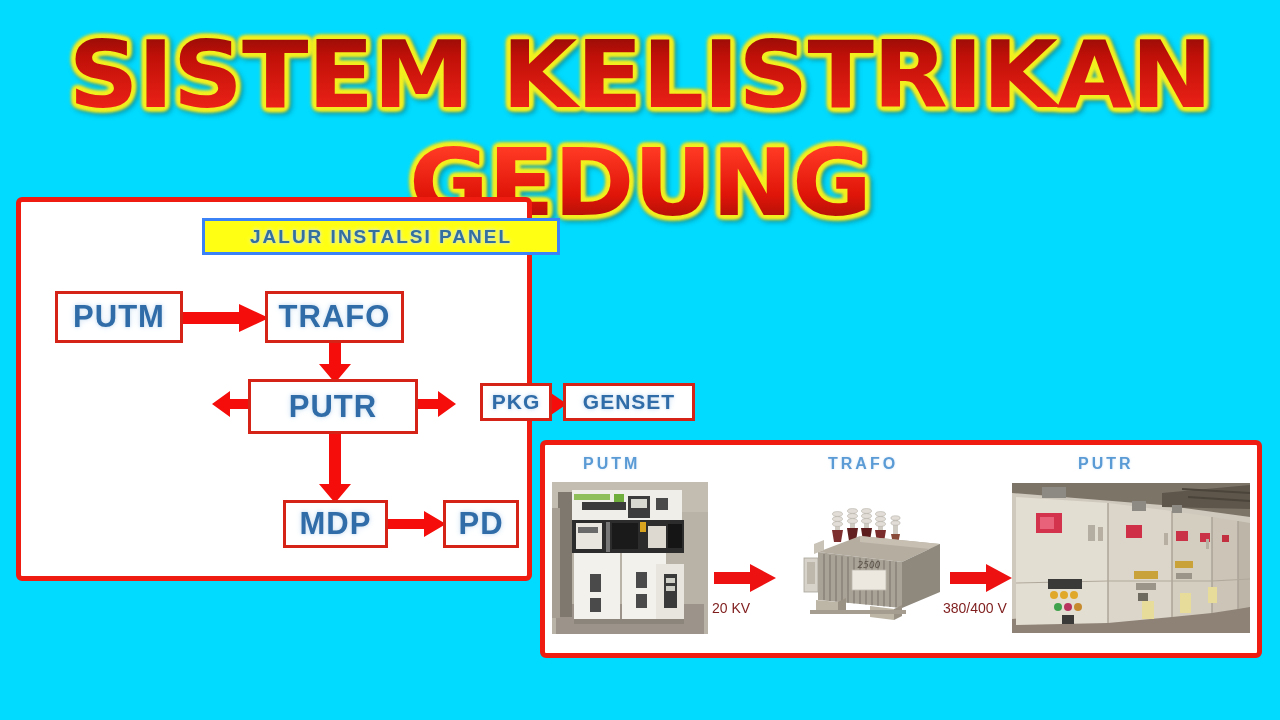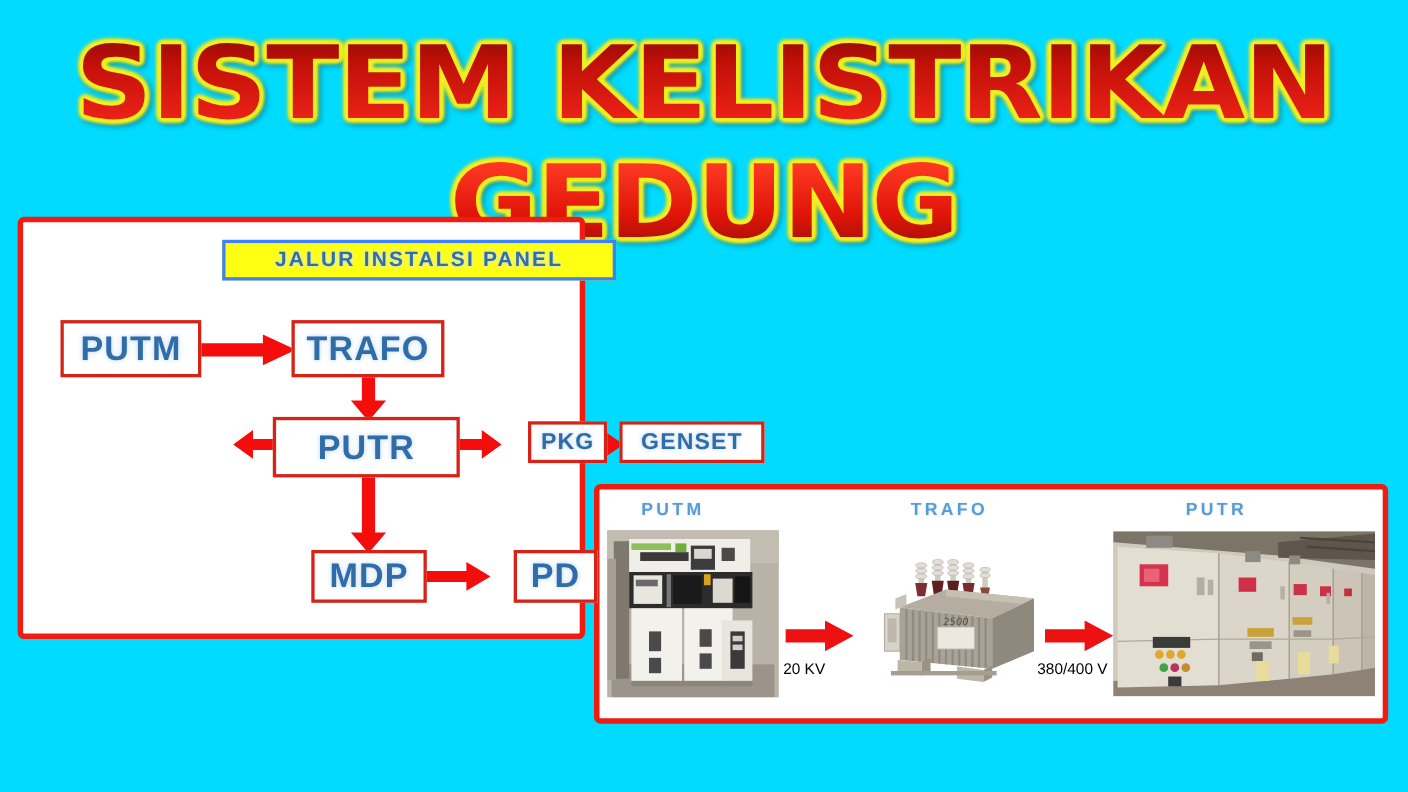--- a/index.html
+++ b/index.html
@@ -92,21 +92,21 @@
   .n-big span   { font-size: 31px; letter-spacing: 1px; }
   .n-med span   { font-size: 21px; letter-spacing: 1px; }
 
   #node-putm    { left: 55px;  top: 291px; width: 128px; height: 52px; }
   #node-trafo   { left: 265px; top: 291px; width: 139px; height: 52px; }
   #node-capsitor{ left: 53px;  top: 381px; width: 165px; height: 40px; }
   #node-putr    { left: 248px; top: 379px; width: 170px; height: 55px; }
   #node-pkg     { left: 452px; top: 383px; width: 72px;  height: 38px; margin-left: 28px; }
   #node-genset  { left: 563px; top: 383px; width: 132px; height: 38px; }
   #node-mdp     { left: 283px; top: 500px; width: 105px; height: 48px; }
-  #node-pd      { left: 443px; top: 500px; width: 76px;  height: 48px; margin-left: 24px; }
+  #node-pd      { left: 443px; top: 500px; width: 76px;  height: 48px; }
 
   
   .arrow { position: absolute; z-index: 5; }
   .arrow svg { display: block; }
 
   
   .photo-label {
     position: absolute;
     font-size: 16px;
     font-weight: bold;
@@ -126,21 +126,21 @@
     overflow: hidden;
     background: #cfc8bd;
   }
   #img-putm  { left: 552px;  top: 482px; width: 156px; height: 152px; }
   #img-trafo { left: 790px;  top: 492px; width: 175px; height: 135px; }
   #img-putr  { left: 1012px; top: 483px; width: 238px; height: 150px; }
 
   .volt-label {
     position: absolute;
     font-size: 14px;
-    color: #000000;
+    color: #7f1d1d;
     z-index: 7;
     white-space: nowrap;
   }
   #volt-1 { left: 712px; top: 600px; }
   #volt-2 { left: 943px; top: 600px; }
 
   .photo-arrow { position: absolute; z-index: 7; }
 </style>
 </head>
 <body>

